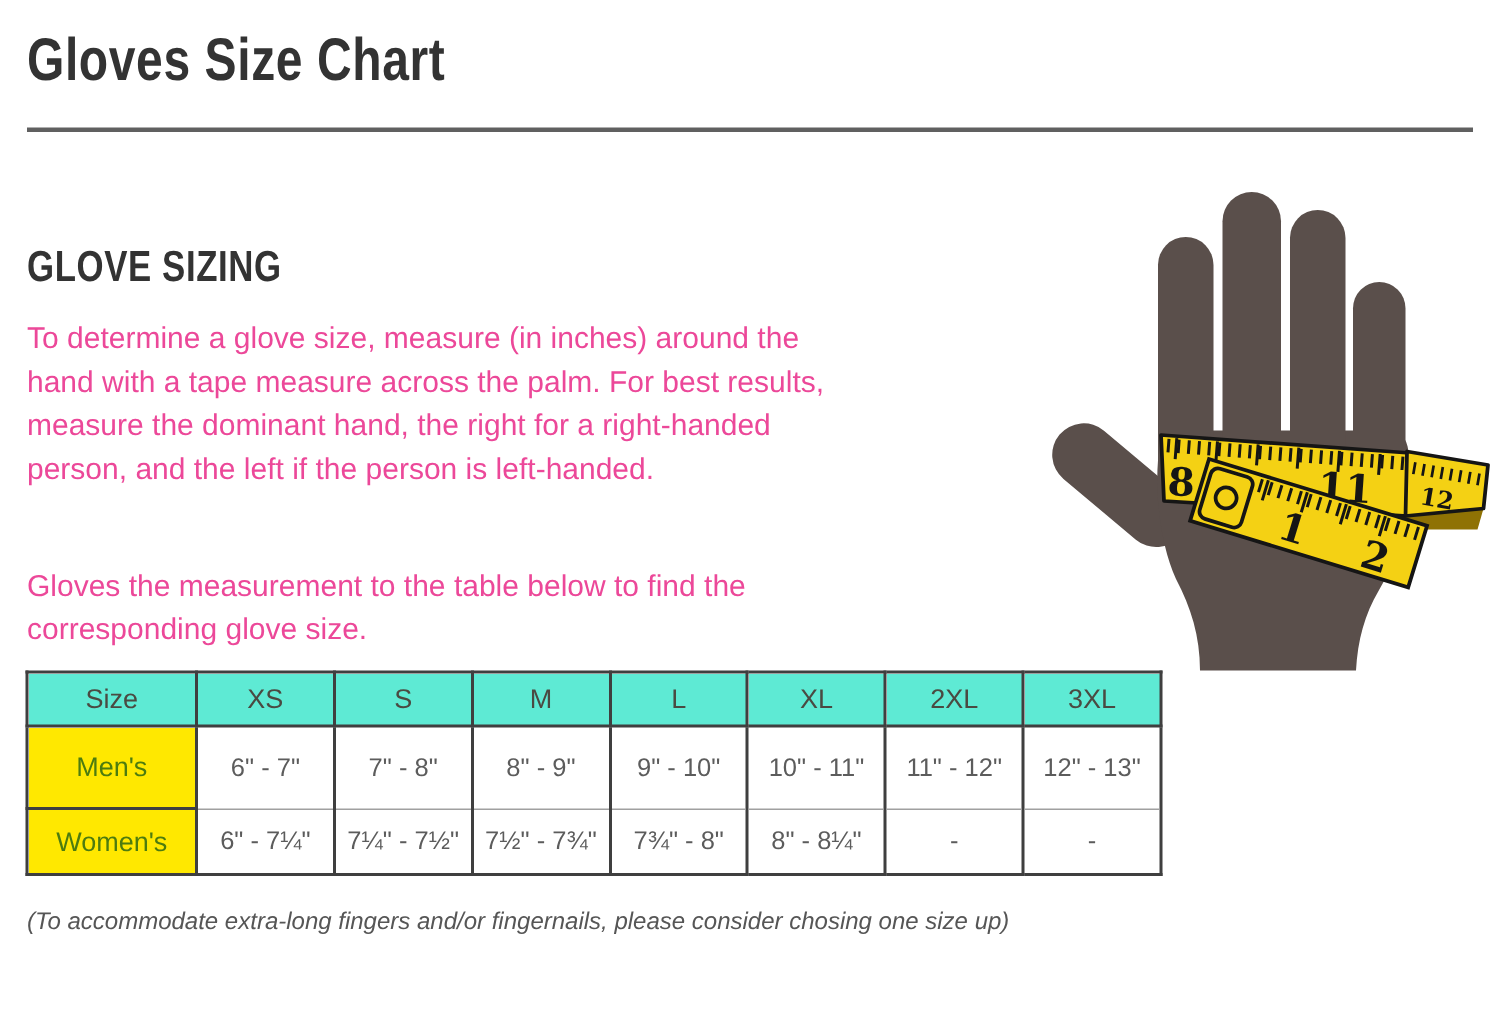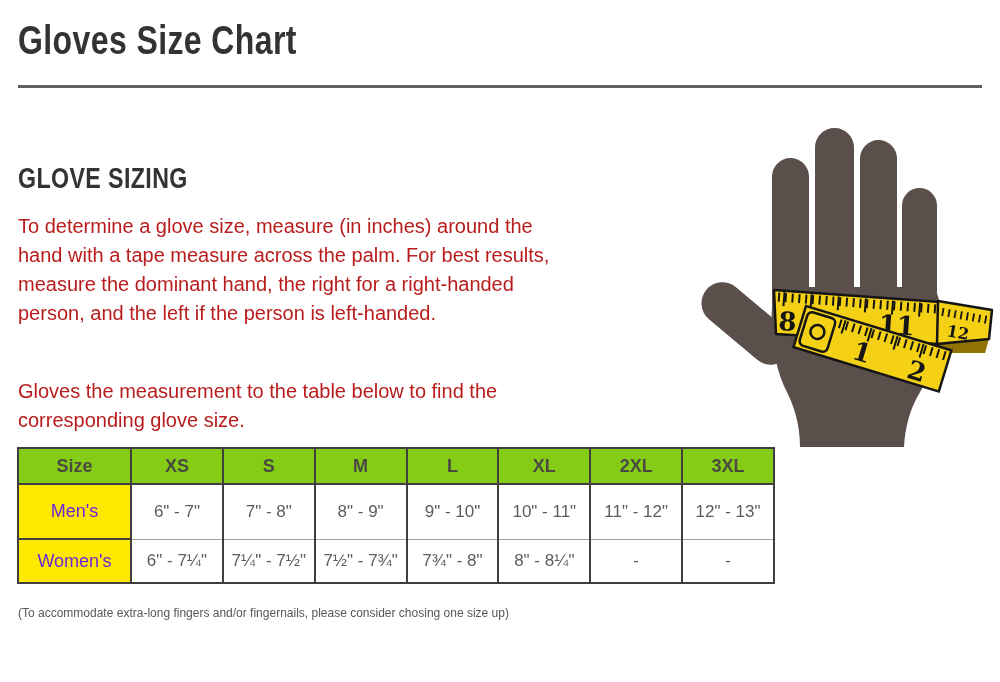--- a/index.html
+++ b/index.html
@@ -30,21 +30,21 @@
   }
   .section-heading {
     position: absolute; left: 18px; top: 162px;
     font-size: 29px;
   }
   .body-par {
     position: absolute; left: 18px;
     width: 640px;
     font-size: 20px;
     line-height: 29px;
-    color: #b91c1c;
+    color: #ec4899;
     white-space: pre-line;
   }
   .par1 { top: 212px; }
   .par2 { top: 377px; }
   table.size-table {
     position: absolute; left: 17px; top: 447px;
     width: 758px;
     border-collapse: collapse;
     table-layout: fixed;
   }
@@ -53,41 +53,42 @@
     text-align: center;
     vertical-align: middle;
     padding: 0;
     overflow: hidden;
   }
   .size-table col.first { width: 113px; }
   .size-table thead tr { height: 36px; }
   .size-table tbody tr.row-mens { height: 55px; }
   .size-table tbody tr.row-womens { height: 44px; }
   .size-table th {
-    background: #84cc16;
+    background: #5eead4;
     color: #4a4a42;
-    font-weight: bold;
+    font-weight: normal;
     font-size: 18px;
   }
   .size-table td.row-label {
     background: #ffe800;
-    color: #6d28d9;
+    color: #4d7c0f;
     font-size: 18px;
   }
   .size-table td.cell-value {
     background: #ffffff;
     color: #5c5c5c;
     font-size: 17px;
   }
   .size-table tr.row-mens td.cell-value { border-bottom: 1px solid #a0a0a0; }
   .size-table tr.row-womens td.cell-value { border-top: 1px solid #a0a0a0; }
   .footnote {
     position: absolute; left: 18px; top: 606px;
-    font-size: 12px;
+    font-size: 16px;
     color: #565656;
+    font-style: italic;
   }
   .hand-illustration {
     position: absolute; left: 688px; top: 112px;
     width: 306px; height: 336px;
   }
   .tape-num {
     font-family: "DejaVu Serif", serif;
     font-weight: bold;
     fill: #151515;
   }

